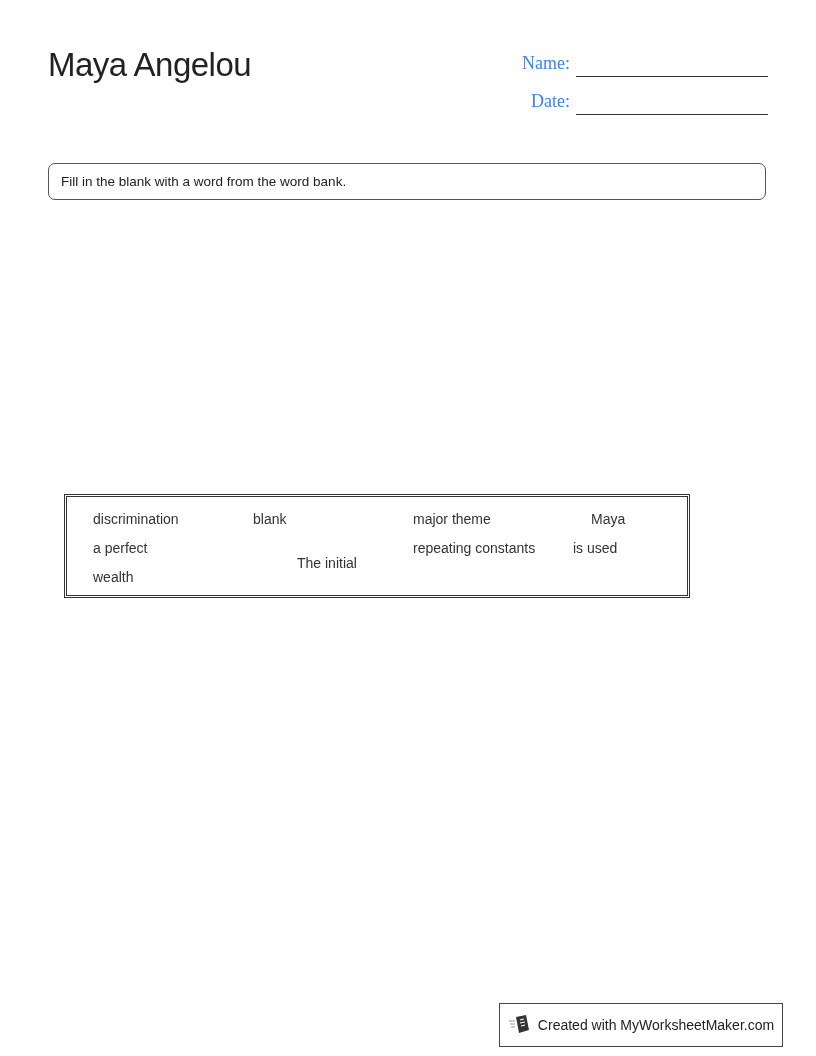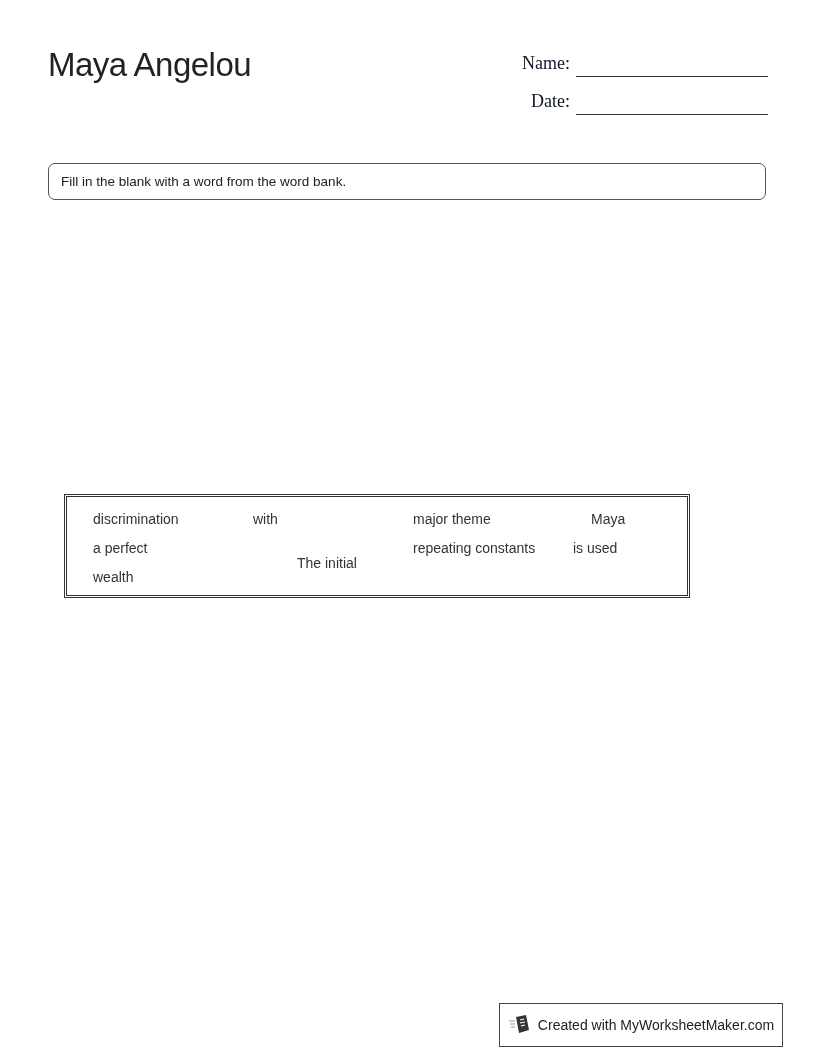--- a/index.html
+++ b/index.html
@@ -1,18 +1,18 @@
 <!DOCTYPE html>
 <html><head>
 <meta charset="utf-8">
 <style>
   html, body { margin: 0; padding: 0; background: #ffffff; }
   body { width: 816px; height: 1056px; position: relative; overflow: hidden; font-family: "DejaVu Sans", sans-serif; color: #222; }
   .title { position: absolute; left: 48px; top: 46px; font-size: 33px; font-weight: normal; letter-spacing: -0.5px; color: #222; font-family: "Liberation Sans", sans-serif; }
-  .field { position: absolute; font-family: "Liberation Serif", serif; font-size: 18px; color: #0f172a; }
+  .field { position: absolute; font-family: "Liberation Serif", serif; font-size: 18px; color: #3b82f6; }
   .field-label { position: absolute; text-align: right; width: 80px; }
   .field-line { position: absolute; border-bottom: 1.5px solid #333; width: 192px; height: 0; }
   .instructions { position: absolute; left: 48px; top: 163px; width: 718px; height: 37px; border: 1.3px solid #555; border-radius: 7px; box-sizing: border-box; font-size: 13.5px; line-height: 36px; padding-left: 12px; color: #222; font-family: "Liberation Sans", sans-serif; }
   .wordbank { position: absolute; left: 64px; top: 494px; width: 626px; height: 104px; border: 3px double #333; box-sizing: border-box; outline: 0; }
   .word { position: absolute; font-size: 14px; color: #333; font-family: "Liberation Sans", sans-serif; }
   .footer { position: absolute; left: 499px; top: 1003px; width: 284px; height: 44px; border: 1.2px solid #444; box-sizing: border-box; display: flex; align-items: center; justify-content: center; font-size: 14px; color: #222; font-family: "Liberation Sans", sans-serif; }
   .footer svg { margin-right: 6px; }
 </style>
 </head>
 <body>
@@ -26,21 +26,21 @@
 
 <div>
   <span class="field field-label" style="left:490px; top:91px;">Date:</span>
   <div class="field-line" style="left:576px; top:114px;"></div>
 </div>
 
 <div class="instructions">Fill in the blank with a word from the word bank.</div>
 
 <div class="wordbank">
   <span class="word" style="left:26px; top:14px;">discrimination</span>
-  <span class="word" style="left:186px; top:14px;">with</span>
+  <span class="word" style="left:186px; top:14px;">blank</span>
   <span class="word" style="left:346px; top:14px;">major theme</span>
   <span class="word" style="left:524px; top:14px;">Maya</span>
 
   <span class="word" style="left:26px; top:43px;">a perfect</span>
   <span class="word" style="left:186px; top:58px;margin-left:44px;">The initial</span>
   <span class="word" style="left:346px; top:43px;">repeating constants</span>
   <span class="word" style="left:506px; top:43px;">is used</span>
 
   <span class="word" style="left:26px; top:72px;">wealth</span>
 </div>

